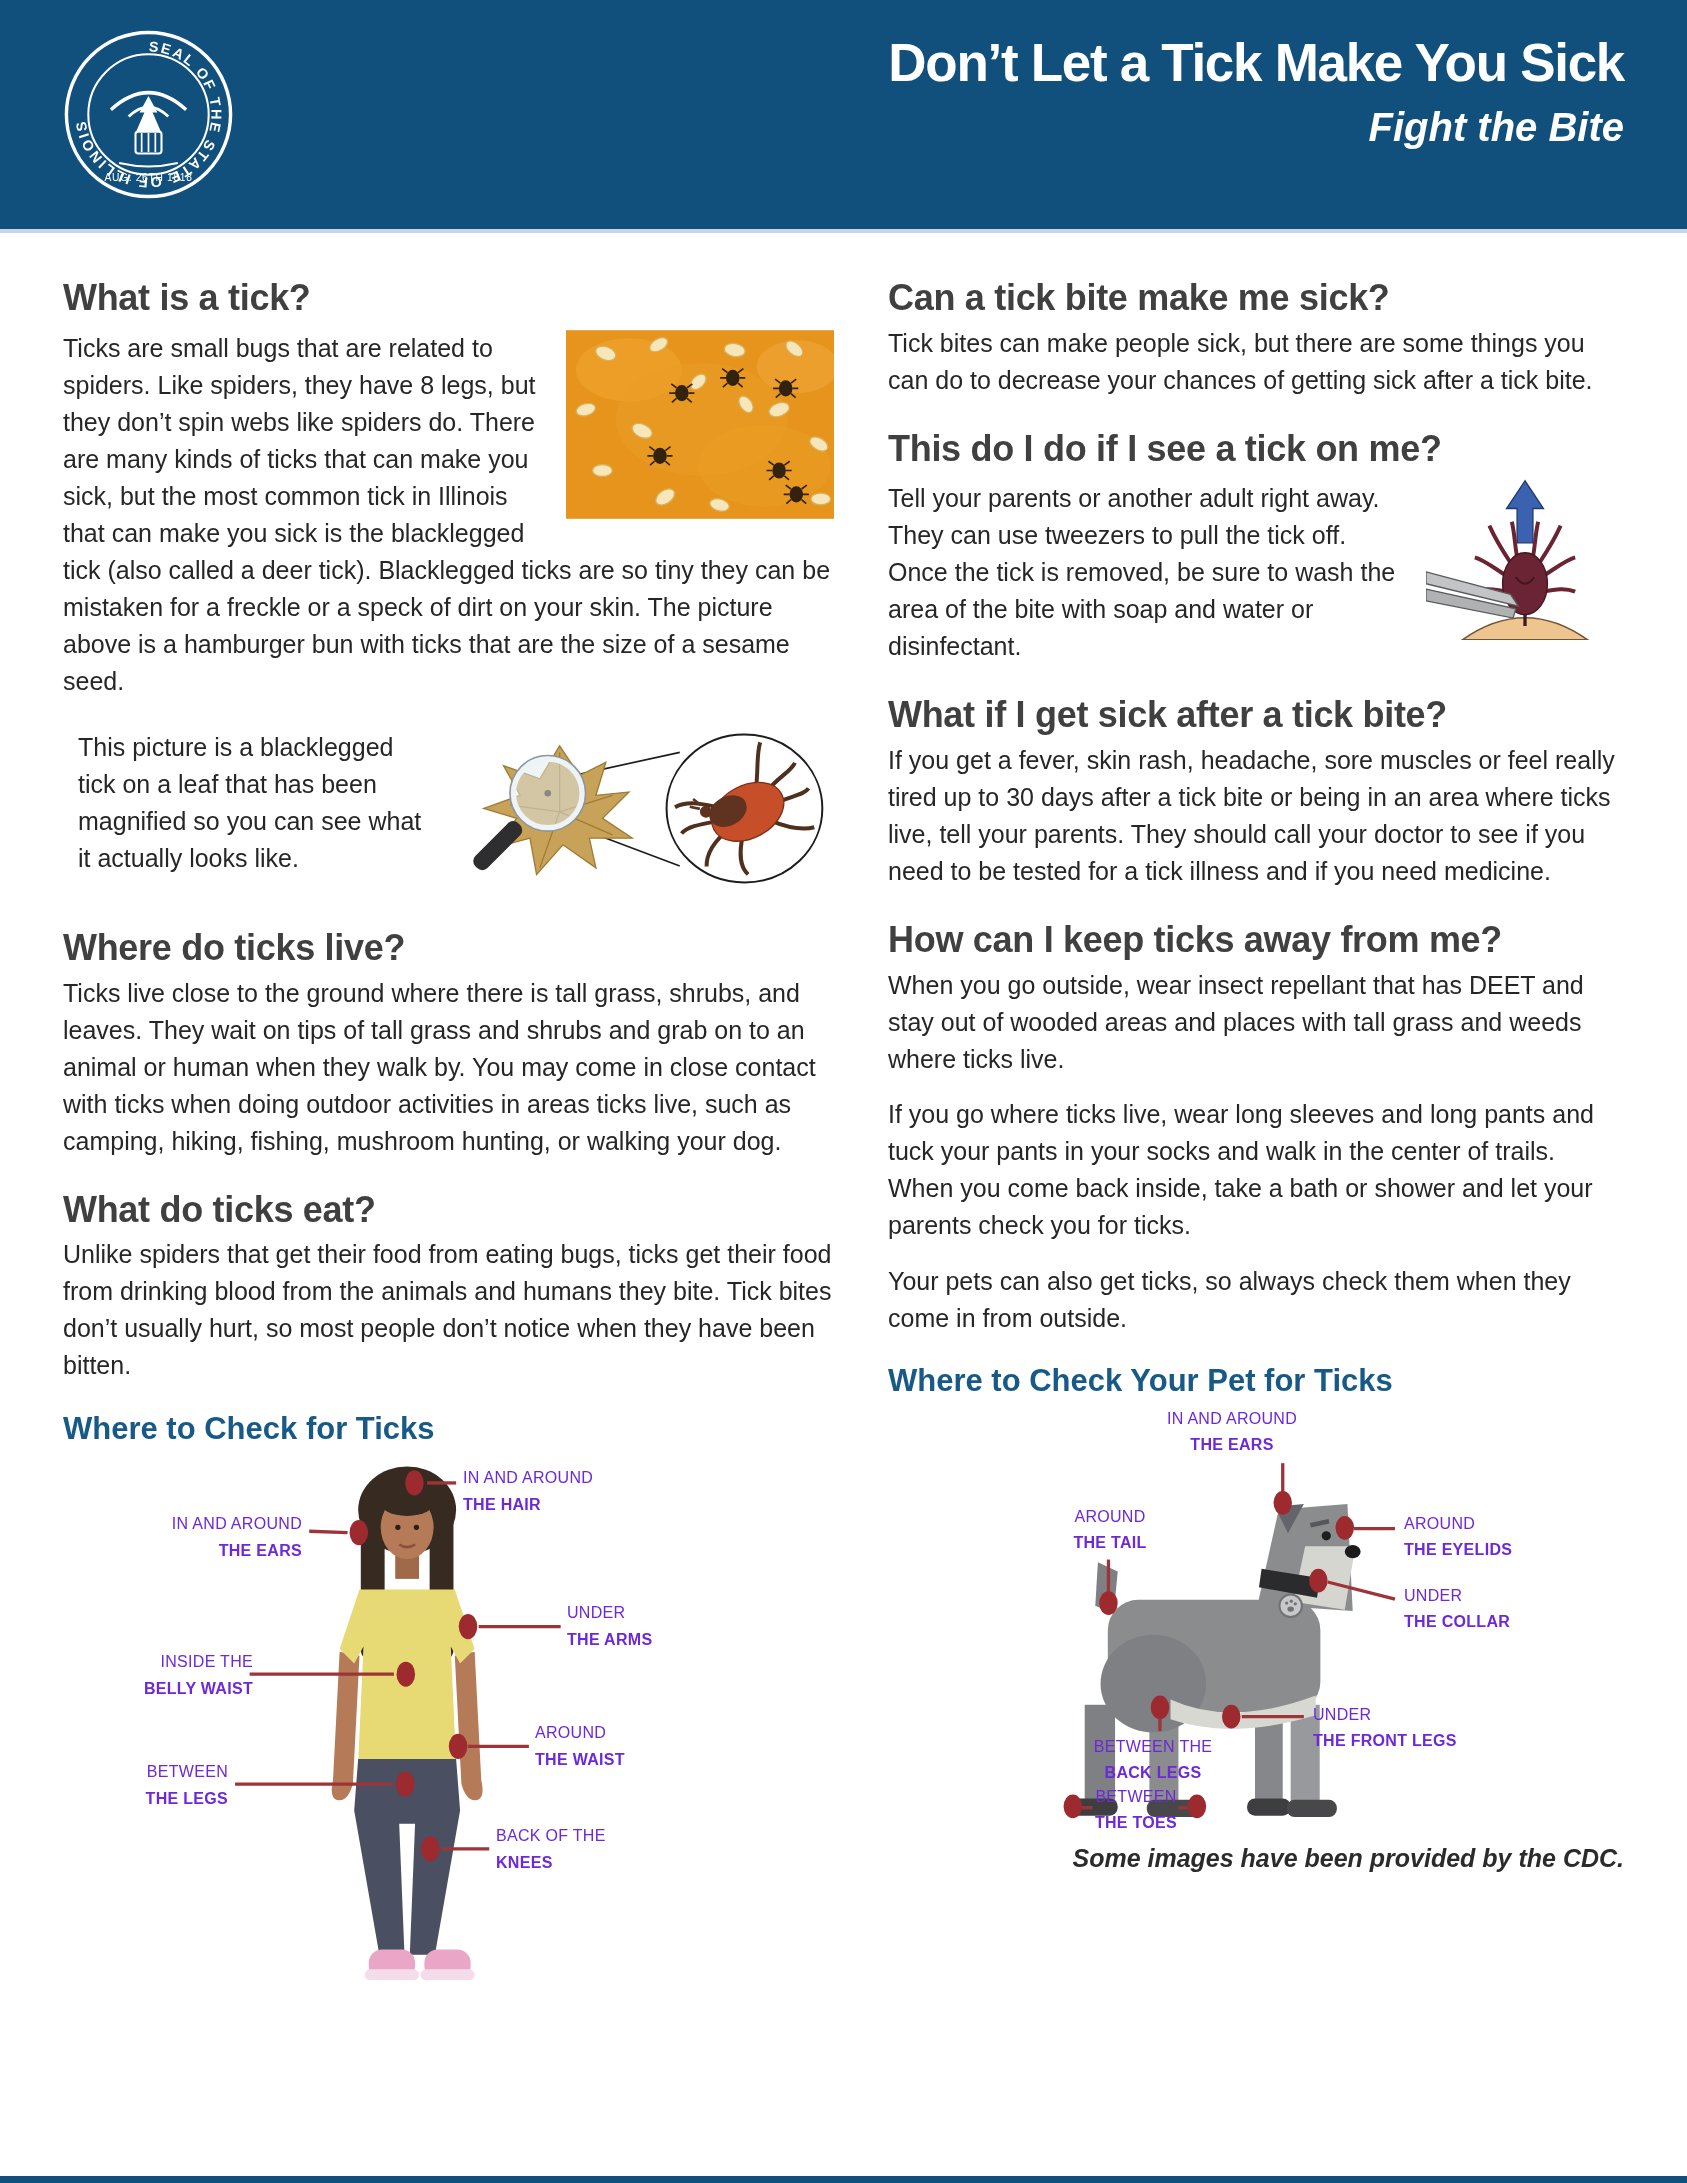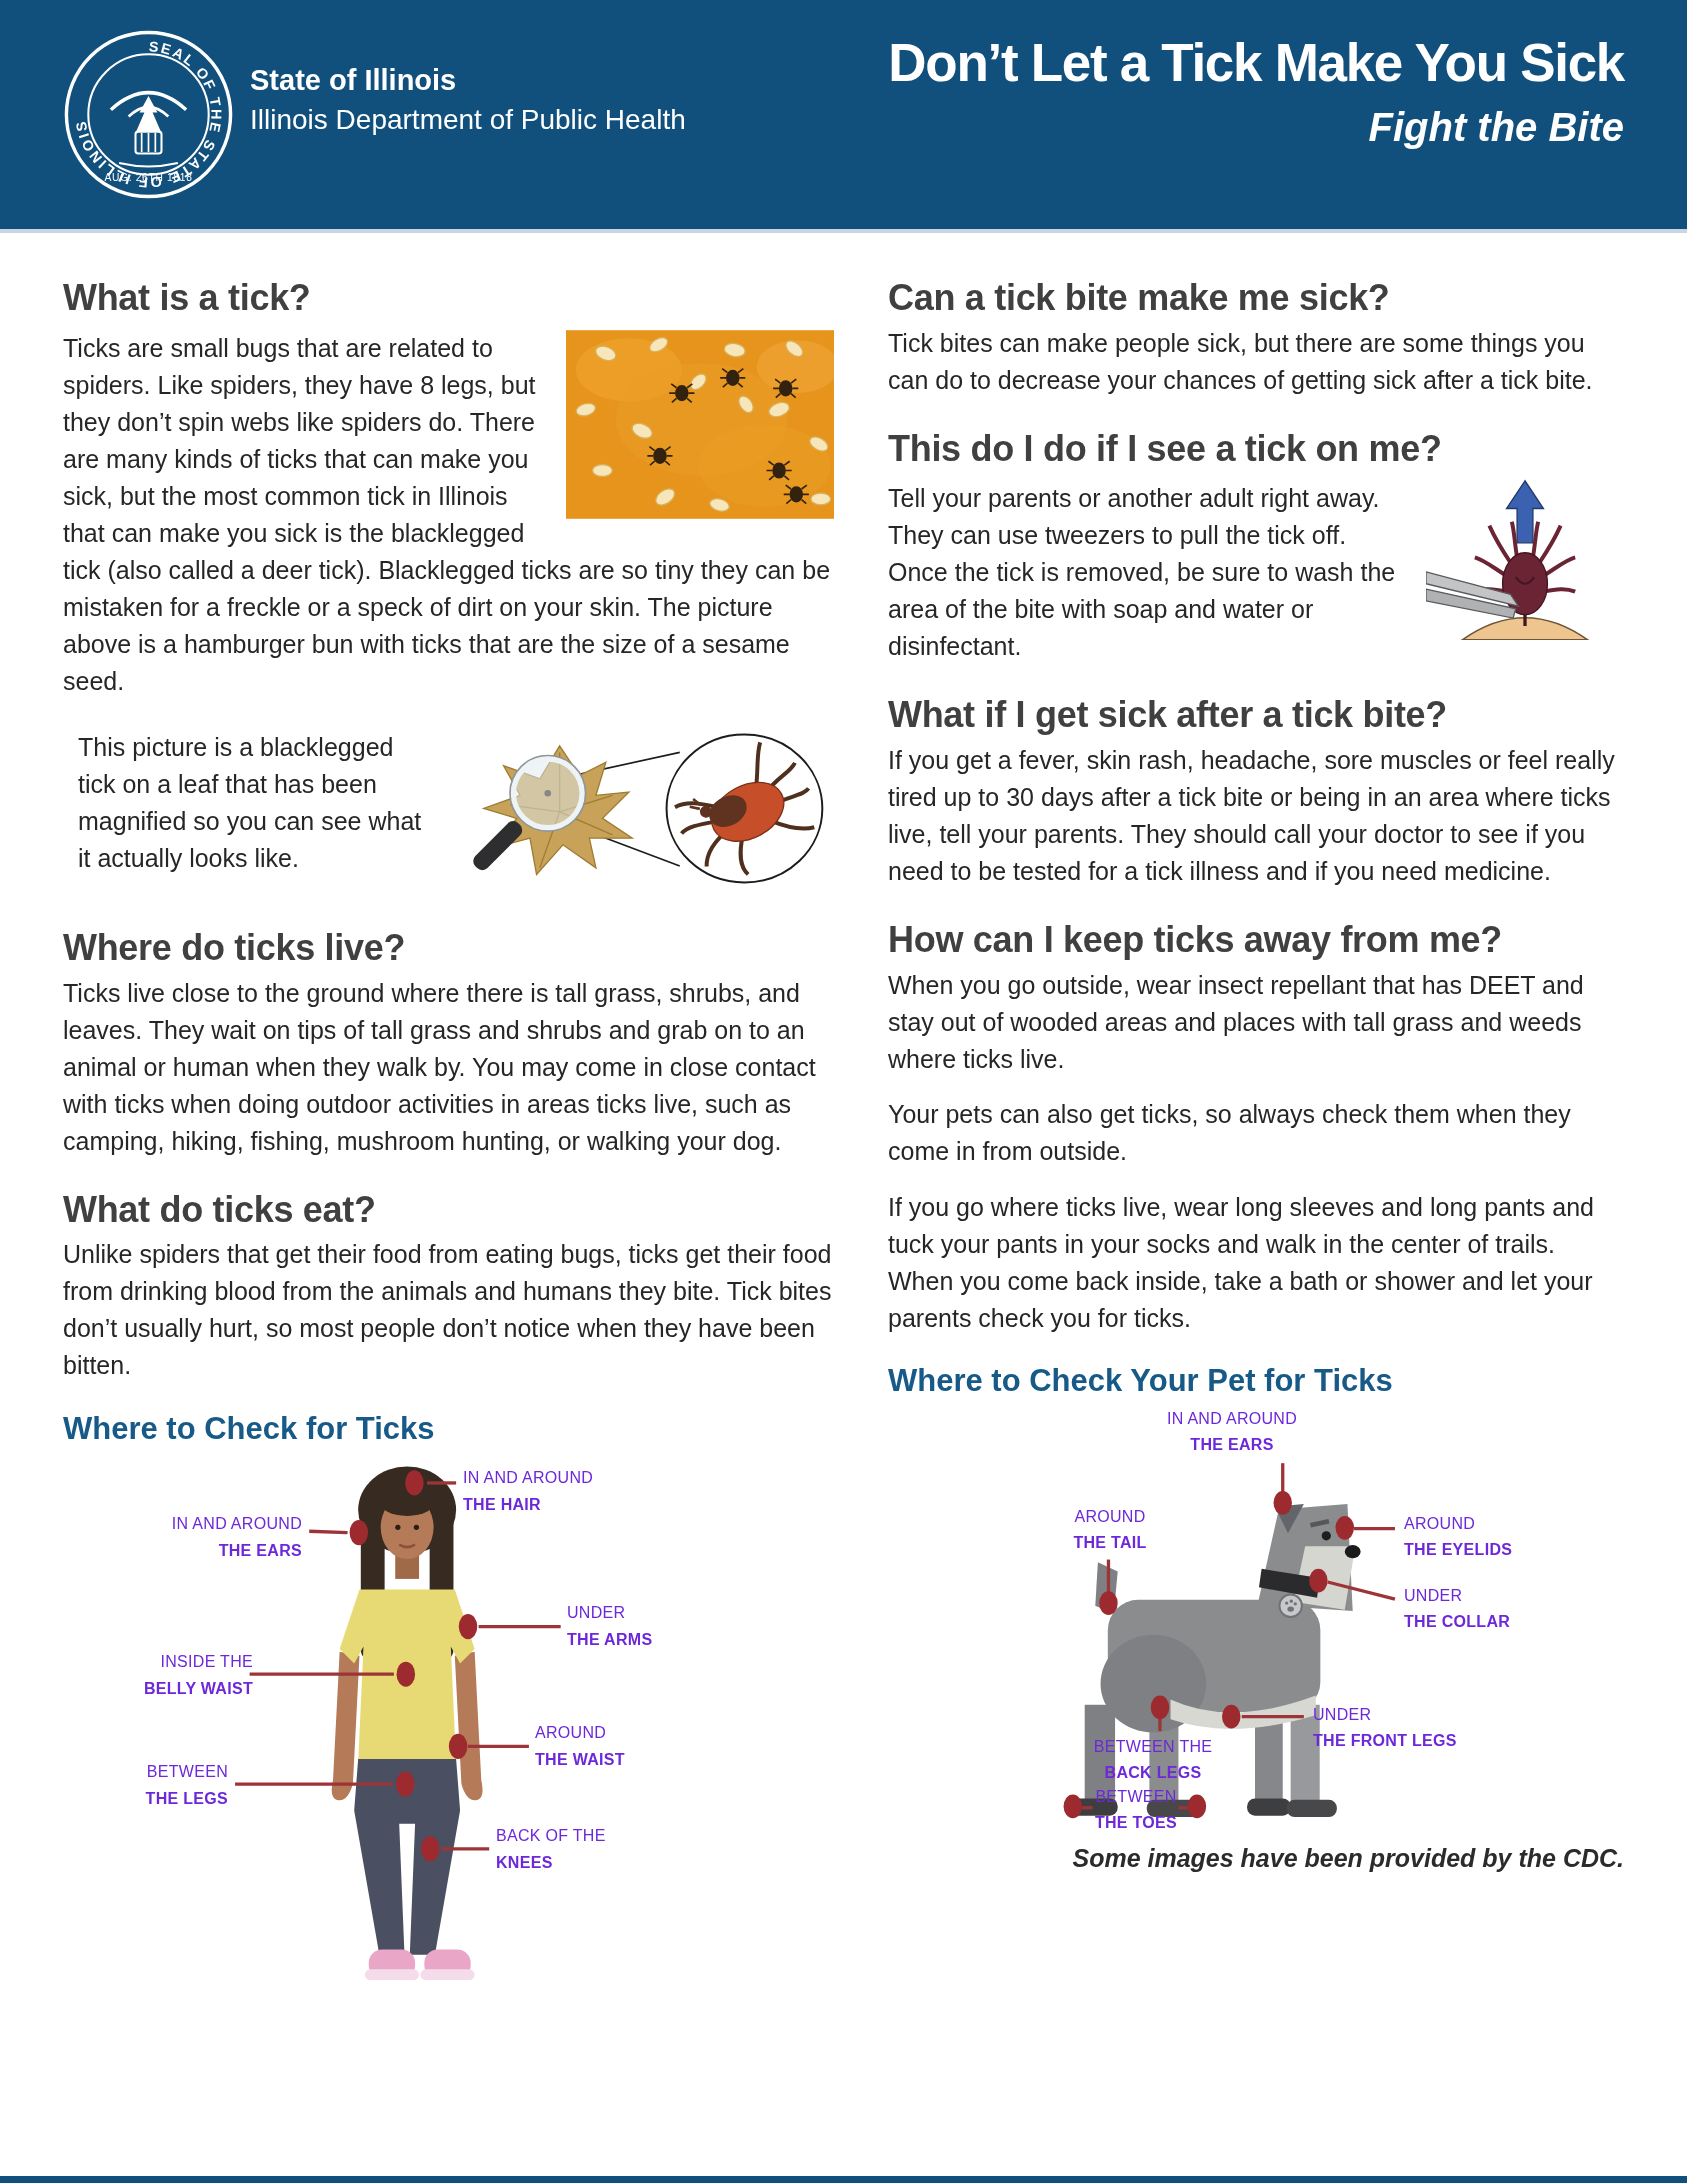--- a/index.html
+++ b/index.html
@@ -69,24 +69,20 @@
       <g stroke="#ffffff" fill="none" stroke-width="5">
         <path d="M70,118 Q125,68 180,118"></path>
         <path d="M96,128 Q125,100 154,128" stroke-width="4"></path>
         <path d="M125,98 L138,122 L131,122 L143,150 L107,150 L119,122 L112,122 Z" fill="#ffffff" stroke="none"></path>
         <rect x="106" y="150" width="38" height="32" rx="4" stroke-width="3"></rect>
         <path d="M115,152 L115,180 M125,152 L125,180 M135,152 L135,180" stroke-width="2.5"></path>
         <path d="M82,196 Q125,206 168,196" stroke-width="3"></path>
       </g>
       <text x="125" y="222" text-anchor="middle" fill="#ffffff" font-size="15" letter-spacing="1">AUG. 26TH 1818</text>
     </svg>
-    <div class="agency">
-      <div class="a1">State of Illinois</div>
-      <div class="a2">Illinois Department of Public Health</div>
-    </div>
     <div class="titleblock">
       <div class="t1">Don’t Let a Tick Make You Sick</div>
       <div class="t2">Fight the Bite</div>
     </div>
   </div>
 
   <div class="col col-left">
 
     <h2 class="first">What is a tick?</h2>
     <div style="overflow:hidden;">
@@ -288,22 +284,22 @@
         <polygon points="0,168 136,198 132,212 0,186" fill="#b0b1b3" stroke="#595a5c" stroke-width="2"></polygon>
       </svg>
       <p>Tell your parents or another adult right away. They can use tweezers to pull the tick off. Once the tick is removed, be sure to wash the area of the bite with soap and water or disinfectant.</p>
     </div>
 
     <h2>What if I get sick after a tick bite?</h2>
     <p>If you get a fever, skin rash, headache, sore muscles or feel really tired up to 30 days after a tick bite or being in an area where ticks live, tell your parents. They should call your doctor to see if you need to be tested for a tick illness and if you need medicine.</p>
 
     <h2>How can I keep ticks away from me?</h2>
     <p>When you go outside, wear insect repellant that has DEET and stay out of wooded areas and places with tall grass and weeds where ticks live.</p>
+    <p class="follow">If you go where ticks live, wear long sleeves and long pants and tuck your pants in your socks and walk in the center of trails. When you come back inside, take a bath or shower and let your parents check you for ticks.</p>
     <p class="follow">Your pets can also get ticks, so always check them when they come in from outside.</p>
-    <p class="follow">If you go where ticks live, wear long sleeves and long pants and tuck your pants in your socks and walk in the center of trails. When you come back inside, take a bath or shower and let your parents check you for ticks.</p>
 
     <h3>Where to Check Your Pet for Ticks</h3>
 
     <div class="diagram diagram-dog">
       <svg class="fig" viewBox="0 0 1115 632">
 
         <path d="M318,236 L348,250 L342,314 L314,302 Z" fill="#7e8083"></path>
         <rect x="298" y="452" width="46" height="146" fill="#7e8083"></rect>
         <rect x="396" y="460" width="44" height="140" fill="#8a8c8e"></rect>
         <rect x="270" y="594" width="78" height="26" rx="12" fill="#3e3e40"></rect>

